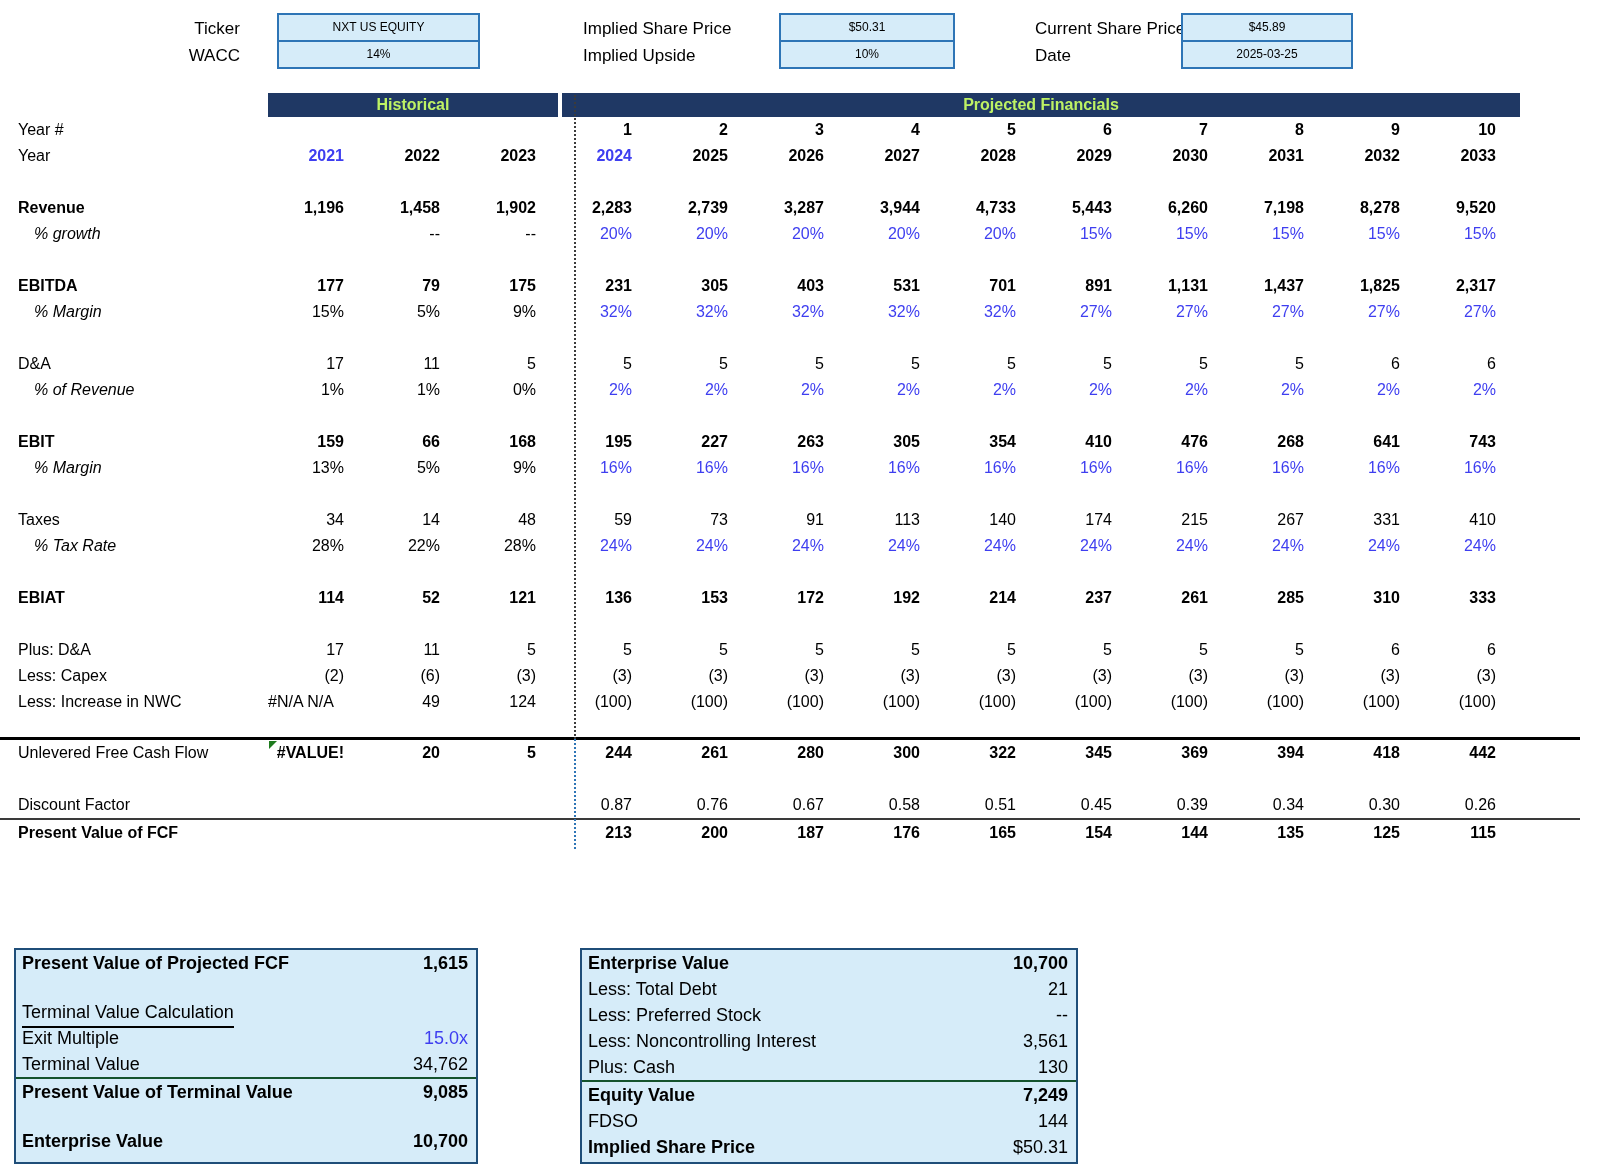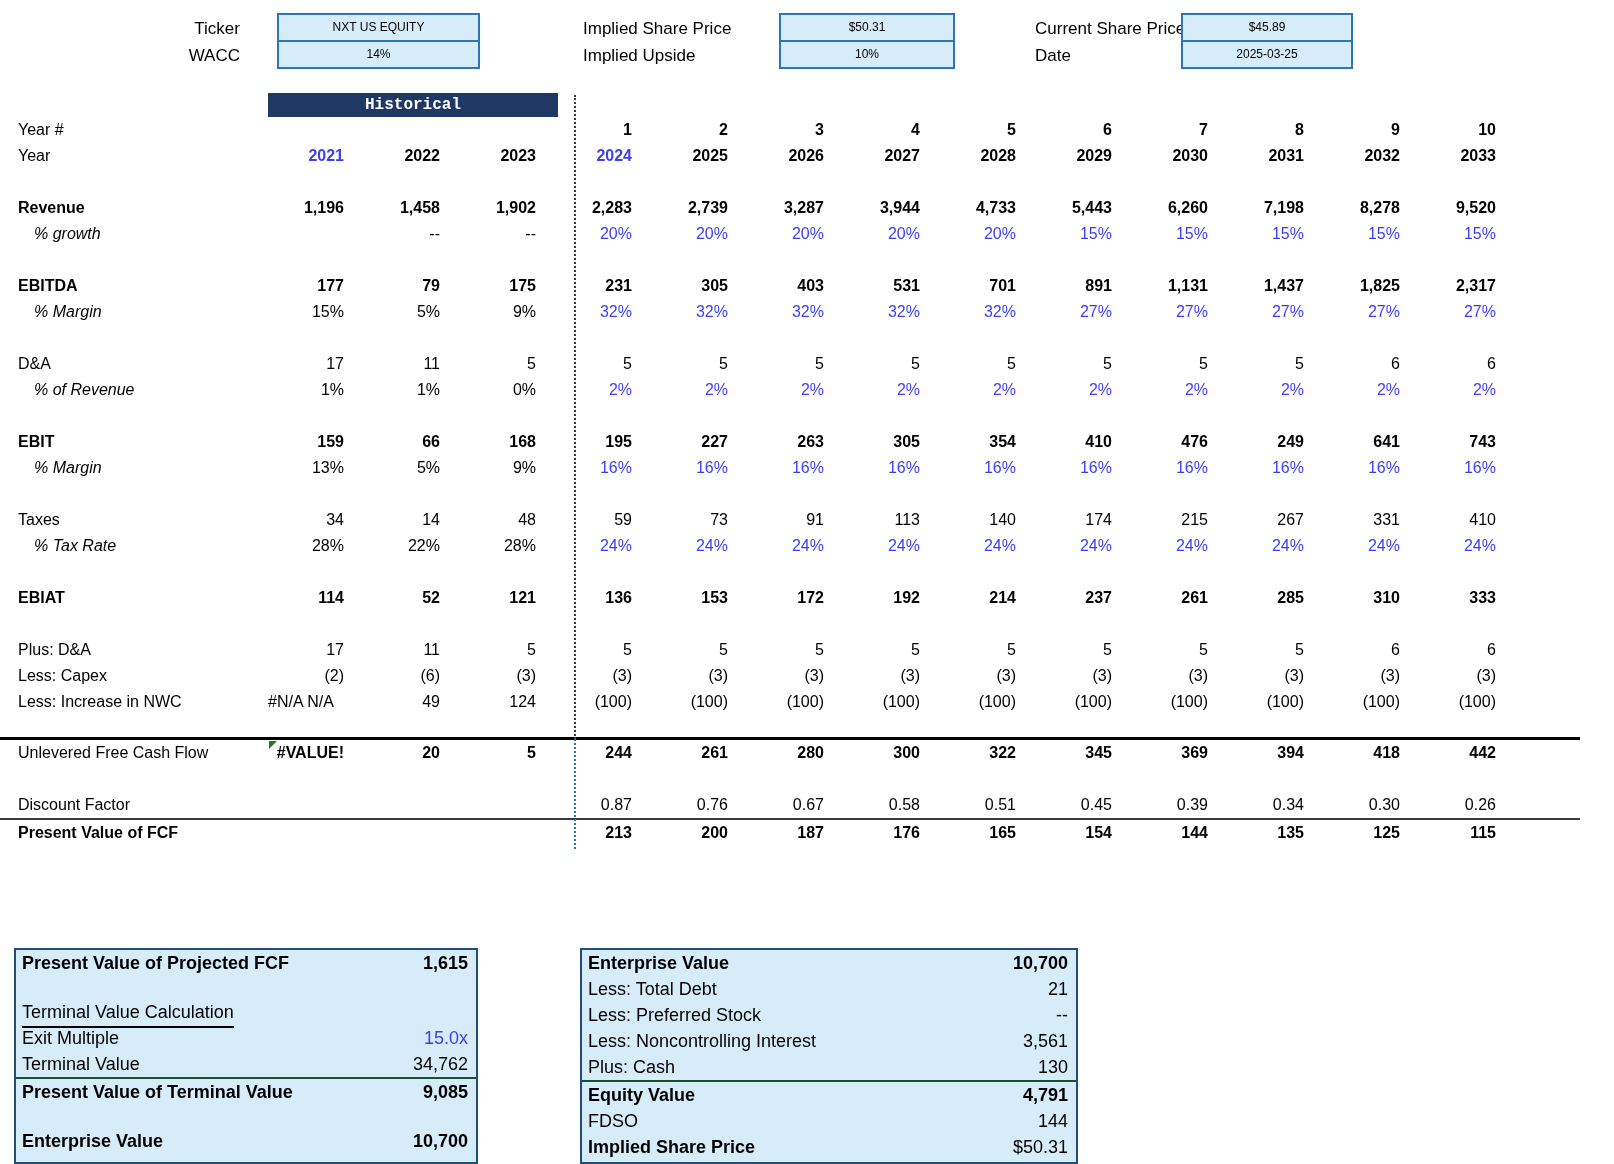--- a/index.html
+++ b/index.html
@@ -17,21 +17,21 @@
   #sheet{position:absolute;left:0;top:93px;width:1580px;}
   .g-row{display:grid;grid-template-columns:268px repeat(13,96px);height:26px;line-height:26px;font-size:16px;}
   .g-row .lbl{padding-left:18px;white-space:nowrap;}
   .g-row .lbl.ind{padding-left:34px;font-style:italic;}
   .g-row .val{text-align:right;padding-right:20px;position:relative;}
   .g-row .val.leftal{text-align:left;padding-right:0;padding-left:0;}
   .bold{font-weight:bold;}
   .blue{color:var(--blue-text);}
   .spacer{height:26px;}
   .band-row{display:grid;grid-template-columns:268px 290px 4px 958px;height:24px;}
-  .band{background:var(--navy);color:#ffffff;font-weight:bold;font-size:16px;text-align:center;line-height:24px;font-family:Liberation Mono, monospace;}
+  .band{background:var(--navy);color:#bef264;font-weight:bold;font-size:16px;text-align:center;line-height:24px;}
   .thick-top{border-top:3px solid #000;}
   .thin-top{border-top:2px solid #3a3a3a;}
   .err-tri{position:absolute;left:1px;top:1px;width:0;height:0;
            border-top:8px solid var(--error-green);border-right:8px solid transparent;}
 
   
   .sep{position:absolute;width:0;}
   #sep-dark{left:574px;top:95px;height:644px;border-left:2px dotted #3b3b3b;}
   #sep-blue{left:574px;top:739px;height:110px;border-left:2px dotted #2E75B6;}
 
@@ -66,20 +66,21 @@
   <div class="input-box" style="left:1181px;top:13px;width:168px;">
     <div class="input-cell">$45.89</div>
     <div class="input-cell">2025-03-25</div>
   </div>
 
   <div id="sheet">
       <div class="band-row">
         <div></div>
         <div class="band">Historical</div>
         <div></div>
+        <div class="band">Projected Financials</div>
       </div>
       <div class="g-row">
         <div class="lbl">Year #</div>
         <div class="val"></div>
         <div class="val"></div>
         <div class="val"></div>
         <div class="val bold">1</div>
         <div class="val bold">2</div>
         <div class="val bold">3</div>
         <div class="val bold">4</div>
@@ -211,21 +212,21 @@
         <div class="val bold">159</div>
         <div class="val bold">66</div>
         <div class="val bold">168</div>
         <div class="val bold">195</div>
         <div class="val bold">227</div>
         <div class="val bold">263</div>
         <div class="val bold">305</div>
         <div class="val bold">354</div>
         <div class="val bold">410</div>
         <div class="val bold">476</div>
-        <div class="val bold">249</div>
+        <div class="val bold">268</div>
         <div class="val bold">641</div>
         <div class="val bold">743</div>
       </div>
       <div class="g-row">
         <div class="lbl ind">% Margin</div>
         <div class="val">13%</div>
         <div class="val">5%</div>
         <div class="val">9%</div>
         <div class="val blue">16%</div>
         <div class="val blue">16%</div>
@@ -438,21 +439,21 @@
       <div class="sum-row">
         <div>Less: Noncontrolling Interest</div>
         <div class="sv">3,561</div>
       </div>
       <div class="sum-row line-below">
         <div>Plus: Cash</div>
         <div class="sv">130</div>
       </div>
       <div class="sum-row">
         <div class="bold">Equity Value</div>
-        <div class="sv bold">4,791</div>
+        <div class="sv bold">7,249</div>
       </div>
       <div class="sum-row">
         <div>FDSO</div>
         <div class="sv">144</div>
       </div>
       <div class="sum-row">
         <div class="bold">Implied Share Price</div>
         <div class="sv">$50.31</div>
       </div>
     </div>

